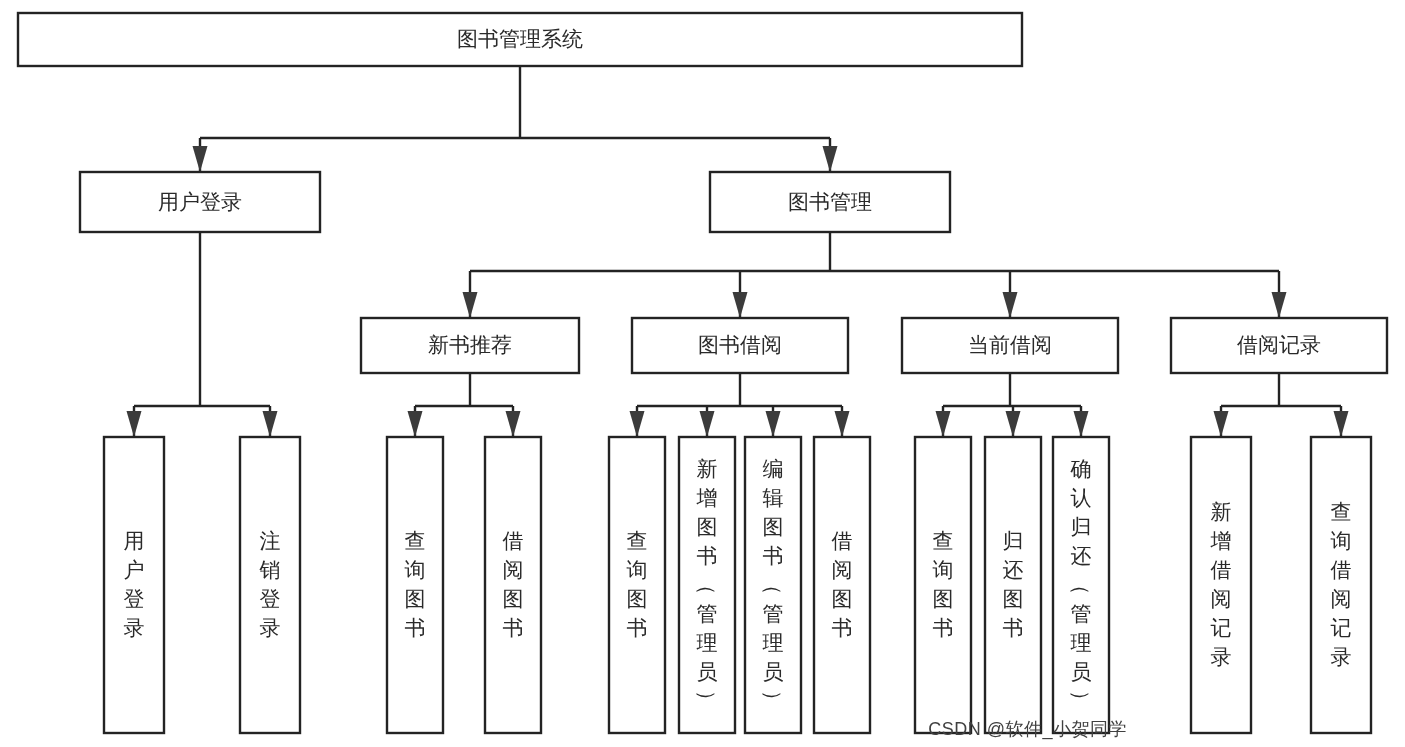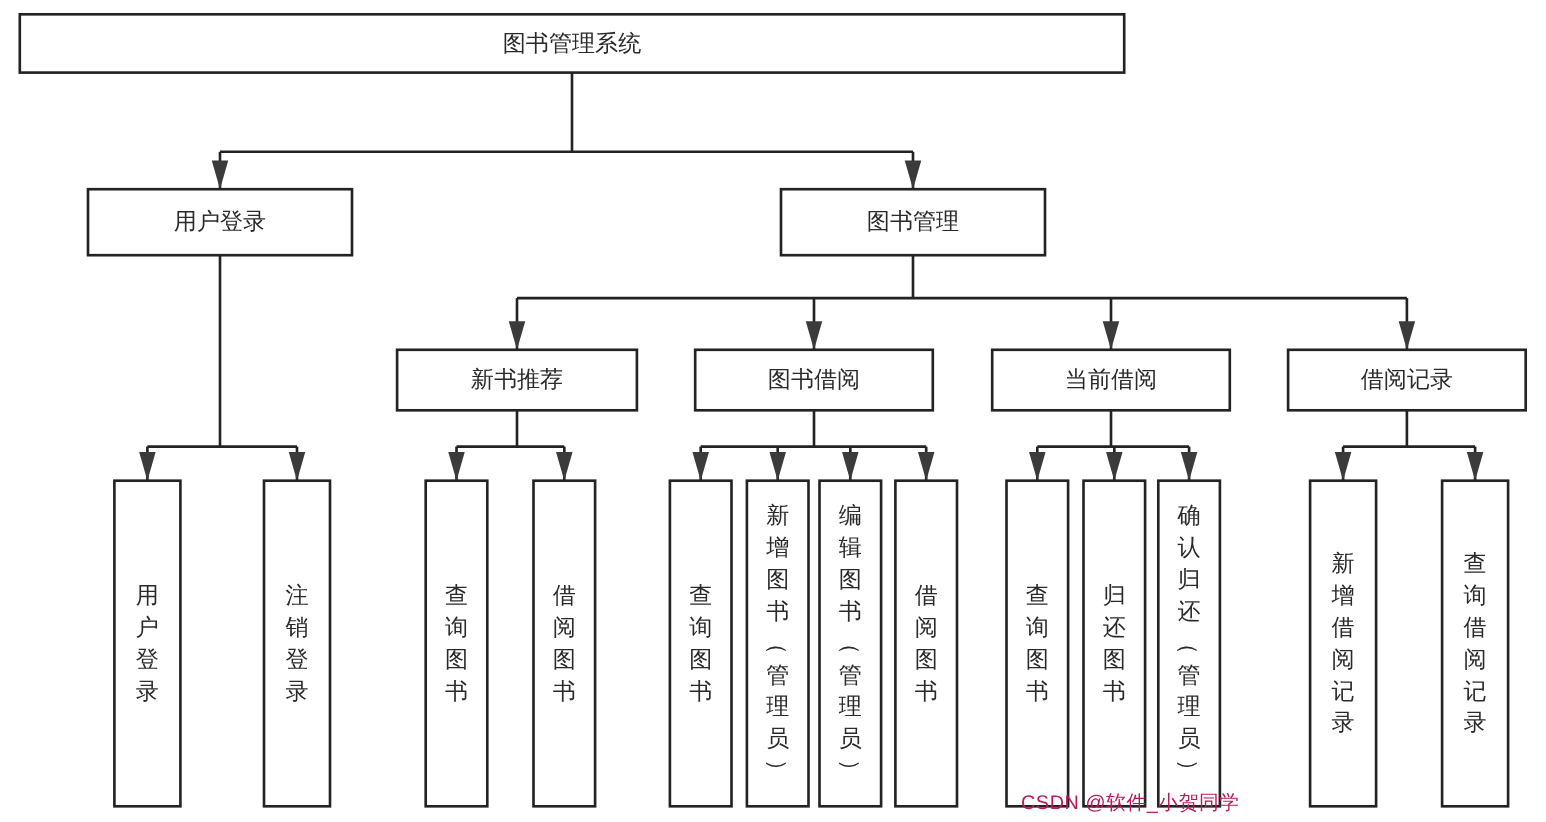--- a/index.html
+++ b/index.html
@@ -52,21 +52,21 @@
     font-size: 21px;
     fill: #2a2a2a;
     text-anchor: middle;
   }
   .watermark-text {
     position: absolute;
     right: 12px;
     bottom: 6px;
     font-family: "Liberation Sans", "DejaVu Sans", sans-serif;
     font-size: 18px;
-    color: #be185d;
+    color: #404040;
     white-space: nowrap;
     letter-spacing: 0.5px;
     user-select: none;
   }
 </style>
 </head>
 <body>
 
 <div id="diagram-root">
   <svg id="diagram-svg" viewBox="0 0 1405 747">

